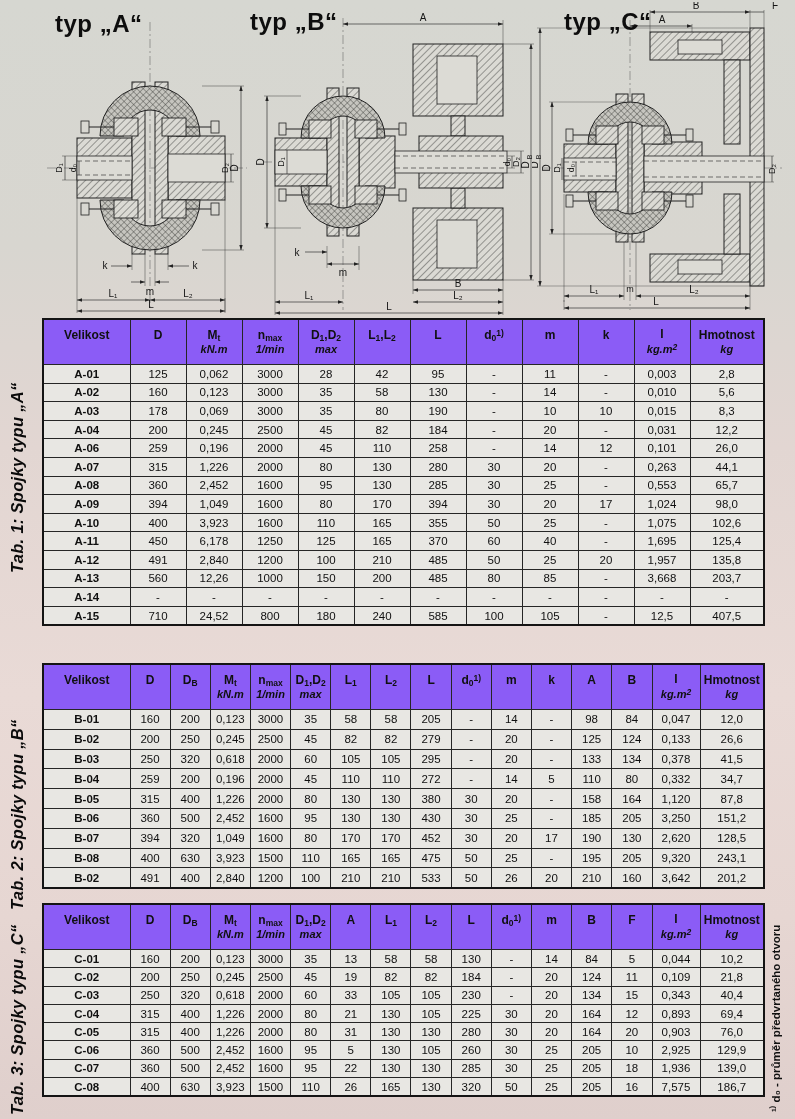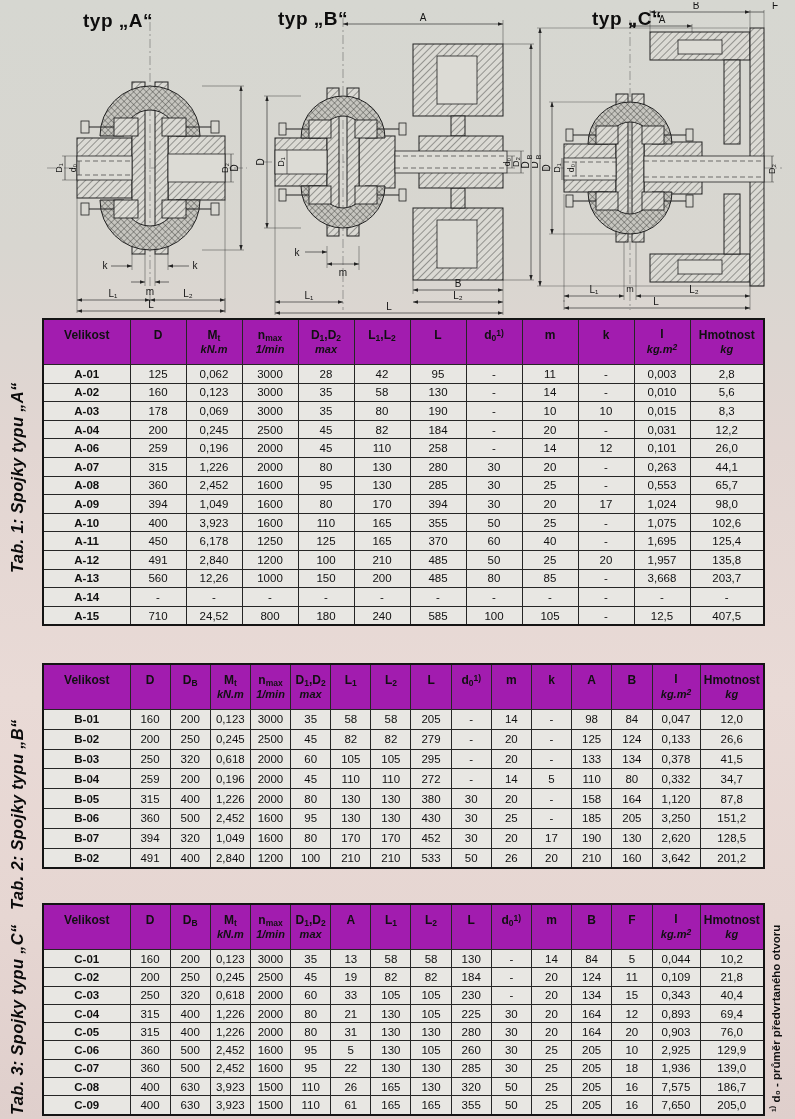--- a/index.html
+++ b/index.html
@@ -1,27 +1,27 @@
 <!DOCTYPE html>
 <html><head>
 <meta charset="utf-8">
 <style>
   html,body{margin:0;padding:0;background:#888;}
   .page{
     position:relative;width:795px;height:1119px;overflow:hidden;
     background:linear-gradient(180deg,#d6d7d1 0%,#d8d6d0 22%,#e2d6d2 40%,#e9dad6 62%,#e6d6d2 82%,#dfcfcc 100%);
     font-family:"Liberation Sans",sans-serif;color:#111;
   }
-  .typ-title{position:absolute;font-size:19px;font-weight:bold;color:#0d0d0d;letter-spacing:.5px;white-space:nowrap;margin-left:28px;}
+  .typ-title{position:absolute;font-size:24px;font-weight:bold;color:#0d0d0d;letter-spacing:.5px;white-space:nowrap;}
   svg.drawing{position:absolute;}
   svg text{font-family:"Liberation Sans",sans-serif;fill:#141414;}
   .table-wrap{position:absolute;left:42px;}
   table{border-collapse:collapse;table-layout:fixed;width:723px;background:#e8e7e3;border:2px solid #141414;}
   th,td{border:1px solid #262626;text-align:center;vertical-align:middle;padding:0;color:#101010;overflow:hidden;}
-  th{background:#a21caf;height:44px;vertical-align:middle;}
+  th{background:#8b5cf6;height:44px;vertical-align:middle;}
   th .h1{font-size:12px;font-weight:bold;line-height:1.25;}
   th .h2{font-size:11px;font-weight:bold;font-style:italic;line-height:1.2;min-height:13px;}
   sub{font-size:8.5px;vertical-align:-2px;}
   sup{font-size:8.5px;vertical-align:3px;}
   td{font-size:11.5px;}
   td.first{font-weight:bold;}
   table.t1 td{height:17.6px;}
   table.t2 td{height:18.8px;}
   table.t3 td{height:17.3px;}
   table.t1 col:first-child,table.t2 col:first-child,table.t3 col:first-child{width:87px;}
@@ -793,20 +793,38 @@
             <td>452</td>
             <td>30</td>
             <td>20</td>
             <td>17</td>
             <td>190</td>
             <td>130</td>
             <td>2,620</td>
             <td>128,5</td>
           </tr>
           <tr>
+            <td class="first">B-08</td>
+            <td>400</td>
+            <td>630</td>
+            <td>3,923</td>
+            <td>1500</td>
+            <td>110</td>
+            <td>165</td>
+            <td>165</td>
+            <td>475</td>
+            <td>50</td>
+            <td>25</td>
+            <td>-</td>
+            <td>195</td>
+            <td>205</td>
+            <td>9,320</td>
+            <td>243,1</td>
+          </tr>
+          <tr>
             <td class="first">B-02</td>
             <td>491</td>
             <td>400</td>
             <td>2,840</td>
             <td>1200</td>
             <td>100</td>
             <td>210</td>
             <td>210</td>
             <td>533</td>
             <td>50</td>
@@ -1048,36 +1066,18 @@
             <td>165</td>
             <td>130</td>
             <td>320</td>
             <td>50</td>
             <td>25</td>
             <td>205</td>
             <td>16</td>
             <td>7,575</td>
             <td>186,7</td>
           </tr>
-          <tr>
-            <td class="first">C-09</td>
-            <td>400</td>
-            <td>630</td>
-            <td>3,923</td>
-            <td>1500</td>
-            <td>110</td>
-            <td>61</td>
-            <td>165</td>
-            <td>165</td>
-            <td>355</td>
-            <td>50</td>
-            <td>25</td>
-            <td>205</td>
-            <td>16</td>
-            <td>7,650</td>
-            <td>205,0</td>
-          </tr>
         </tbody>
       </table>
   </div>
 
   <div class="footnote">¹⁾ d₀ - průměr předvrtaného otvoru</div>
 </div>
 
 </body></html>

